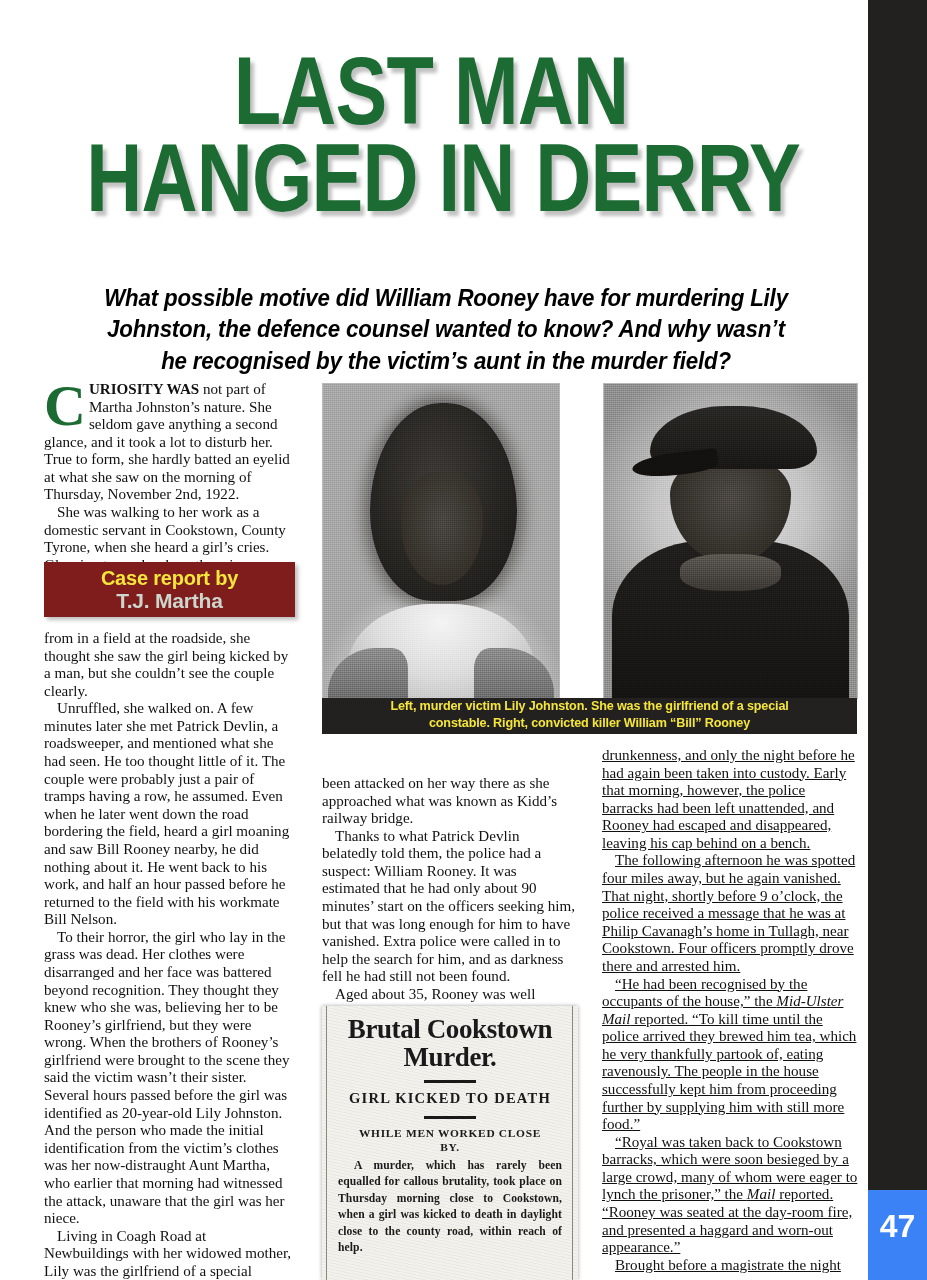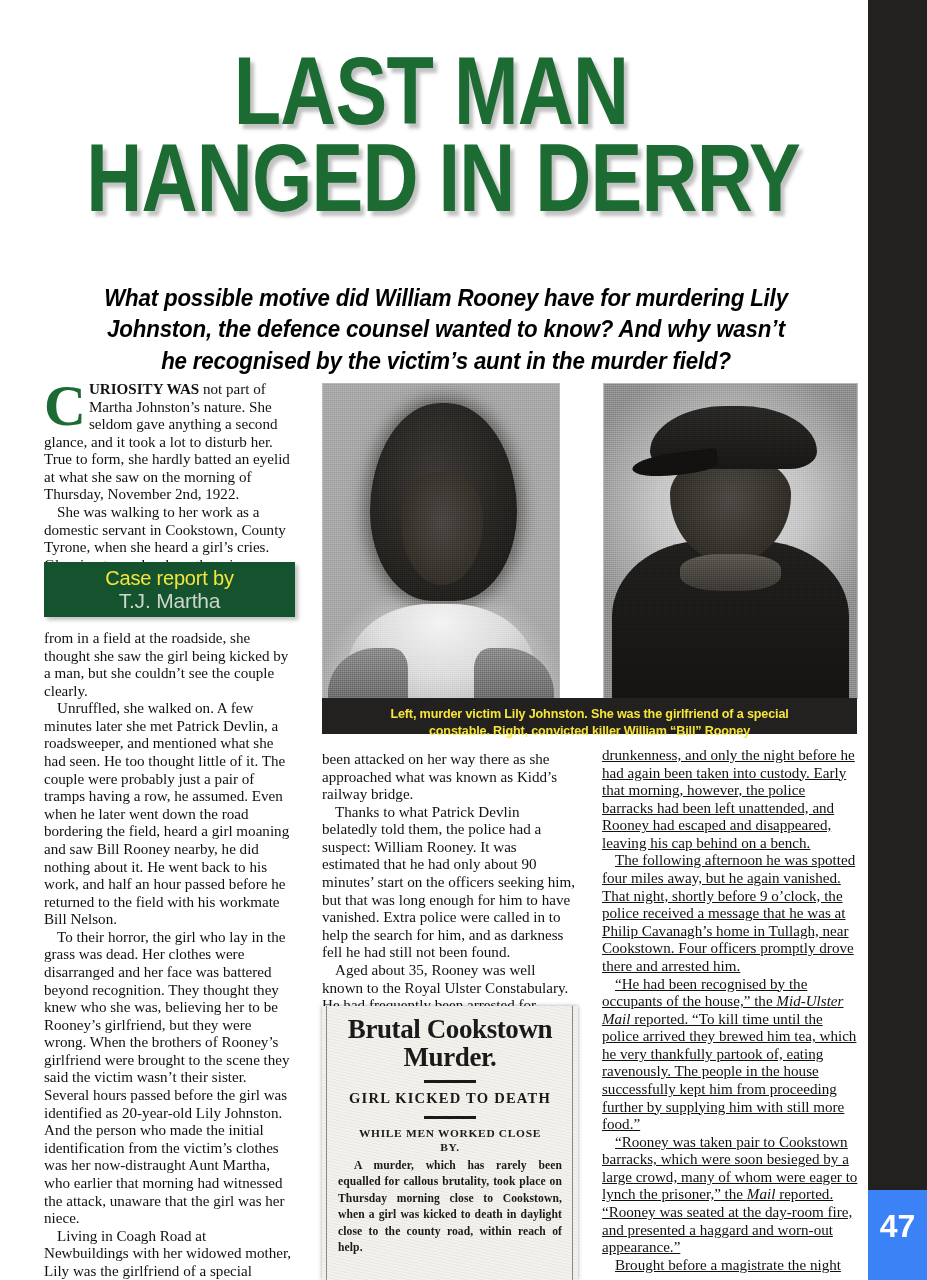--- a/index.html
+++ b/index.html
@@ -73,21 +73,21 @@
     line-height: 1.165;
     text-align: left;
     color: #111;
   }
   .col p { margin: 0; text-indent: 13px; }
   .col p.noindent { text-indent: 0; }
   .col i { font-style: italic; }
 
   #col1 { left: 44px; top: 381px; width: 250px; }
   #col1b { left: 44px; top: 630px; width: 250px; }
-  #col2 { left: 322px; top: 751px; width: 254px; }
+  #col2 { left: 322px; top: 775px; width: 254px; }
   #col3 { left: 602px; top: 747px; width: 256px; text-decoration: underline; }
 
   .dropcap {
     float: left;
     font-family: "Liberation Serif", serif;
     font-weight: bold;
     font-size: 58px;
     line-height: 0.80;
     color: #1c6b33;
     margin: 2px 3px 0 0;
@@ -95,24 +95,24 @@
   }
   .smallcaps { font-variant: small-caps; font-weight: bold; }
 
   
   .byline-box {
     position: absolute;
     left: 44px;
     top: 562px;
     width: 251px;
     height: 55px;
-    background: #14532d;
+    background: #7f1d1d;
     text-align: center;
     font-family: "Liberation Sans", sans-serif;
-    font-weight: normal;
+    font-weight: bold;
     box-shadow: 3px 3px 4px rgba(0,0,0,0.25);
   }
   .byline-1 {
     display: block;
     color: #f5e63c;
     font-size: 20px;
     line-height: 1.1;
     padding-top: 5px;
     letter-spacing: -0.2px;
   }
@@ -234,21 +234,21 @@
     top: 698px;
     width: 535px;
     height: 36px;
     background: #232020;
     color: #f5e63c;
     font-family: "Liberation Sans", sans-serif;
     font-weight: bold;
     font-size: 12.6px;
     line-height: 1.33;
     text-align: center;
-    padding-top: 8px;
+    padding-top: 0;
     box-sizing: border-box;
     letter-spacing: -0.15px;
   }
 
   
   .clipping {
     position: absolute;
     left: 322px;
     top: 1006px;
     width: 256px;
@@ -442,21 +442,21 @@
     <div class="clip-grain"></div>
   </div>
 
   <div class="col" id="col3">
     <p class="noindent">drunkenness, and only the night before he had again been taken into custody. Early that morning, however, the police barracks had been left unattended, and Rooney had escaped and disappeared, leaving his cap behind on a bench.</p>
     <p>The following afternoon he was spotted four miles away, but he again vanished. That night, shortly before 9 o’clock, the police received a message that he was at Philip Cavanagh’s home in Tullagh, near Cookstown. Four officers promptly drove there and arrested him.</p>
     <p>
       <span>“He had been recognised by the occupants of the house,” the </span><i>Mid-Ulster Mail</i><span> reported. “To kill time until the police arrived they brewed him tea, which he very thankfully partook of, eating ravenously. The people in the house successfully kept him from proceeding further by supplying him with still more food.”</span>
     </p>
     <p>
-      <span>“Rooney was taken pair to Cookstown barracks, which were soon besieged by a large crowd, many of whom were eager to lynch the prisoner,” the </span><i>Mail</i><span> reported. “Rooney was seated at the day-room fire, and presented a haggard and worn-out appearance.”</span>
+      <span>“Royal was taken back to Cookstown barracks, which were soon besieged by a large crowd, many of whom were eager to lynch the prisoner,” the </span><i>Mail</i><span> reported. “Rooney was seated at the day-room fire, and presented a haggard and worn-out appearance.”</span>
     </p>
     <p>Brought before a magistrate the night</p>
   </div>
 
   <div class="side-tab">
     <div class="side-tab-text">
       <div class="side-tab-inner">
         
         
       </div>

